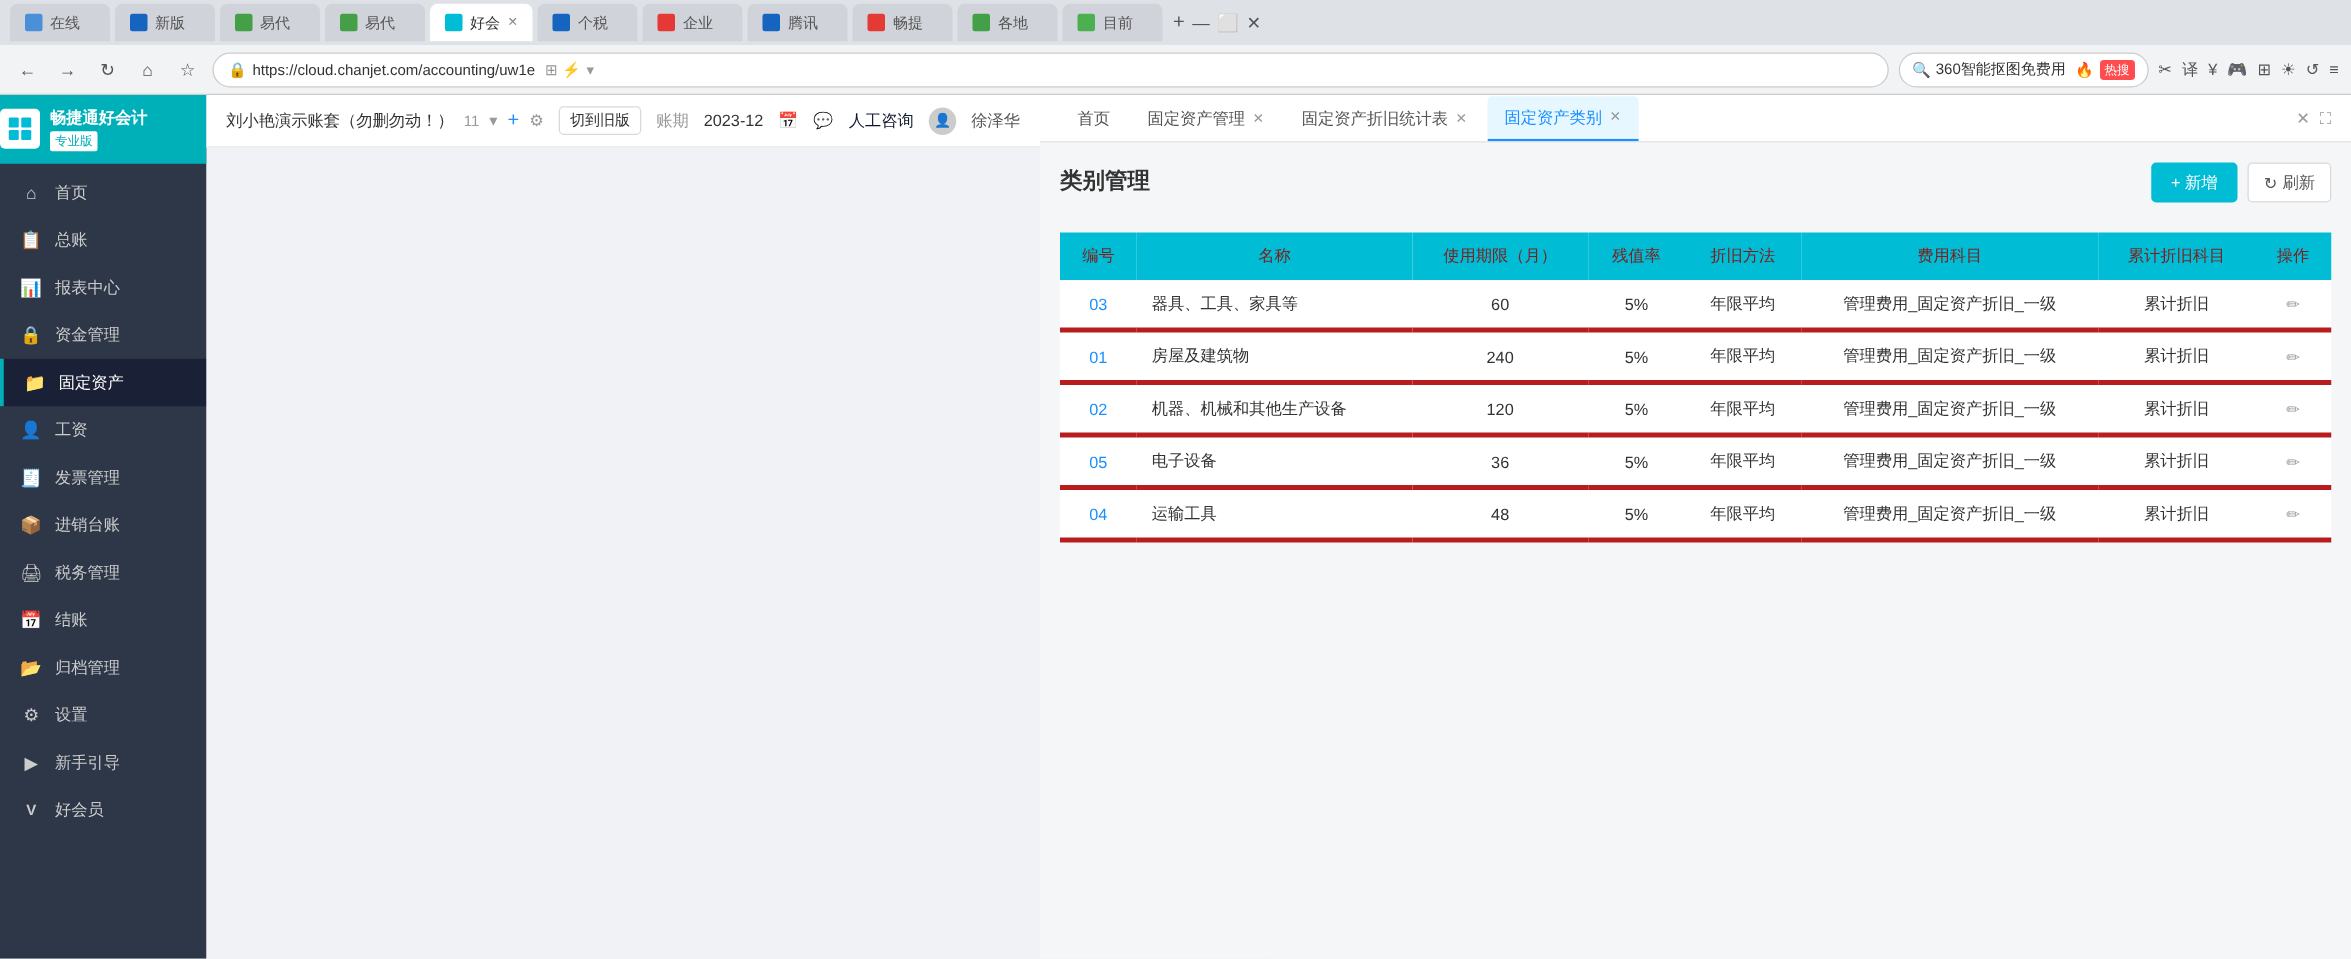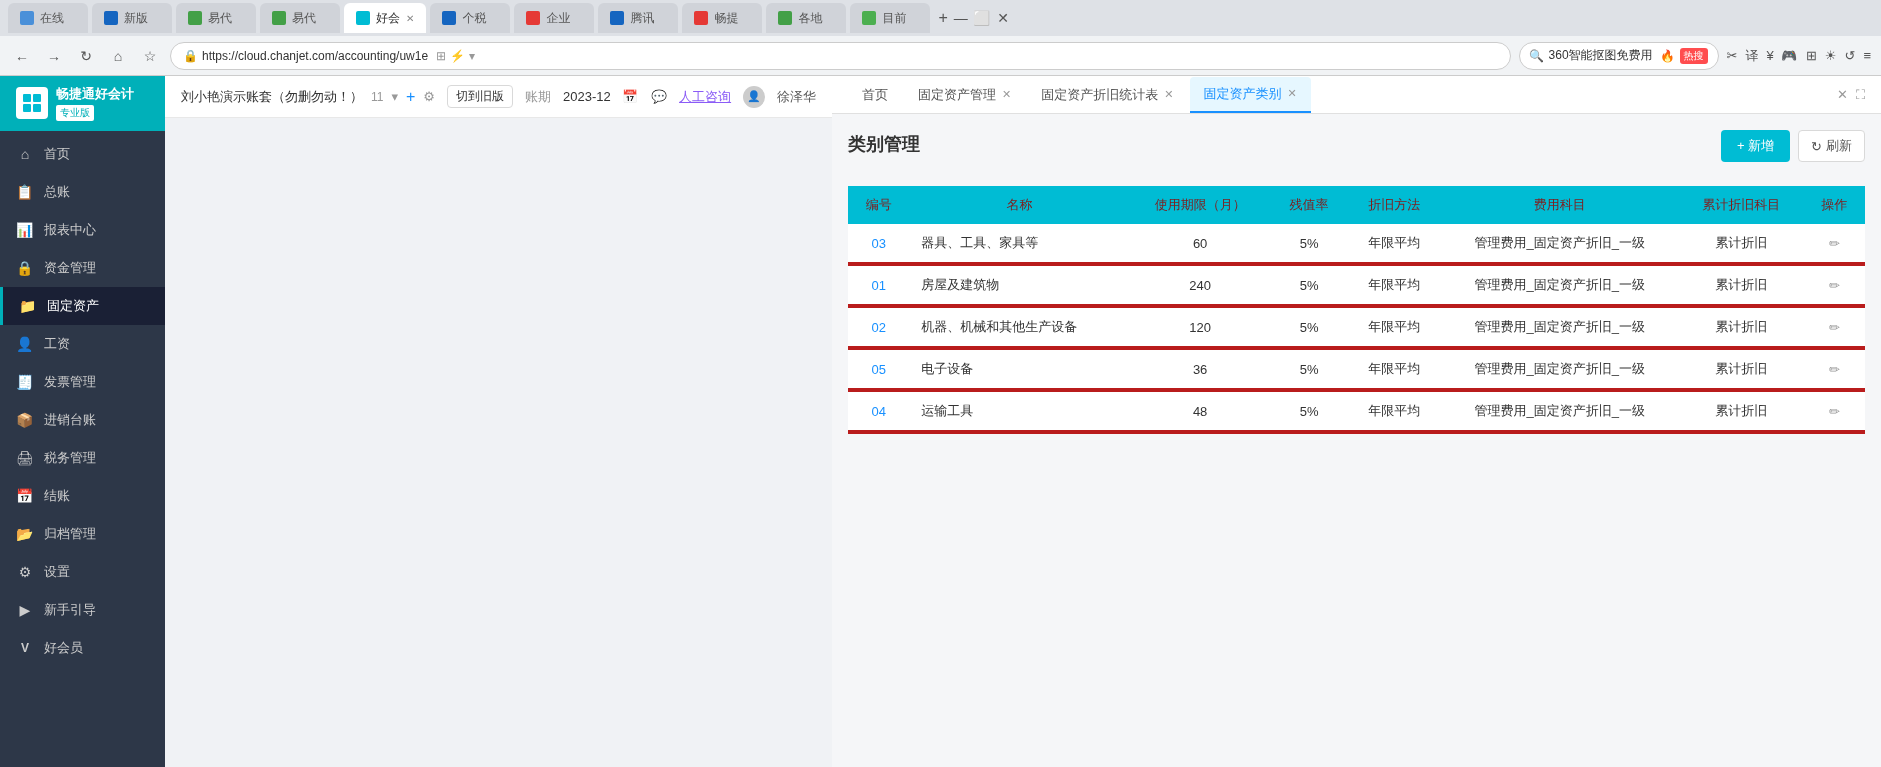--- a/index.html
+++ b/index.html
@@ -16,21 +16,21 @@
     .address-bar { flex: 1; background: #fff; border: 1px solid #ccc; border-radius: 16px; height: 28px; display: flex; align-items: center; padding: 0 12px; font-size: 12px; color: #333; }
     .address-bar .lock-icon { color: #4caf50; margin-right: 4px; }
     .search-bar { background: #fff; border: 1px solid #ccc; border-radius: 16px; height: 28px; display: flex; align-items: center; padding: 0 10px; font-size: 12px; color: #333; gap: 4px; min-width: 200px; }
     .hot-badge { background: #ff4d4f; color: #fff; font-size: 10px; padding: 1px 4px; border-radius: 3px; }
 
     
     .app-wrapper { display: flex; height: calc(767px - 76px); }
 
     
     .sidebar { width: 165px; background: #2d3748; display: flex; flex-direction: column; color: #fff; flex-shrink: 0; }
-    .sidebar-logo { background: #00b0b9; padding: 10px 16px; display: flex; align-items: center; gap: 8px; }
+    .sidebar-logo { background: #00b0b9; padding: 10px 0; display: flex; align-items: center; gap: 8px; }
     .logo-icon { width: 32px; height: 32px; background: #fff; border-radius: 4px; display: flex; align-items: center; justify-content: center; }
     .logo-icon svg { width: 24px; height: 24px; }
     .logo-text { font-size: 13px; font-weight: bold; color: #fff; line-height: 1.3; }
     .logo-badge { font-size: 10px; background: #fff; color: #00b0b9; border-radius: 2px; padding: 1px 4px; margin-top: 2px; display: inline-block; }
 
     .sidebar-nav { flex: 1; overflow-y: auto; padding: 4px 0; }
     .sidebar-item { display: flex; align-items: center; gap: 10px; padding: 10px 16px; color: #ccc; cursor: pointer; font-size: 13px; }
     .sidebar-item.active { background: #1a2035; color: #fff; border-left: 3px solid #00b0b9; }
     .sidebar-item .nav-icon { width: 18px; height: 18px; display: flex; align-items: center; justify-content: center; font-size: 14px; flex-shrink: 0; }
 
@@ -241,21 +241,21 @@
         <span style="color:#999;cursor:pointer;">▾</span>
         <span style="color:#1890ff;cursor:pointer;font-size:16px;">+</span>
         <span style="color:#999;cursor:pointer;">⚙</span>
       </div>
       <button class="switch-btn">切到旧版</button>
       <span style="color:#999;font-size:13px;">账期</span>
       <span style="font-size:13px;color:#333;font-weight:500;">2023-12</span>
       <span style="cursor:pointer;">📅</span>
       <div class="header-right">
         <span>💬</span>
-        <span style="cursor:pointer;color:#8b5cf6;text-decoration:underline;">人工咨询</span>
+        <span style="cursor:pointer;color:#0f172a;">人工咨询</span>
         <span style="width:22px;height:22px;background:#ccc;border-radius:50%;display:inline-flex;align-items:center;justify-content:center;font-size:11px;">👤</span>
         <span style="color:#555;">徐泽华</span>
       </div>
     </div>
 
     <div class="main-content">
 
       <div class="tab-bar">
         <div class="content-tab">
           <span>首页</span>

